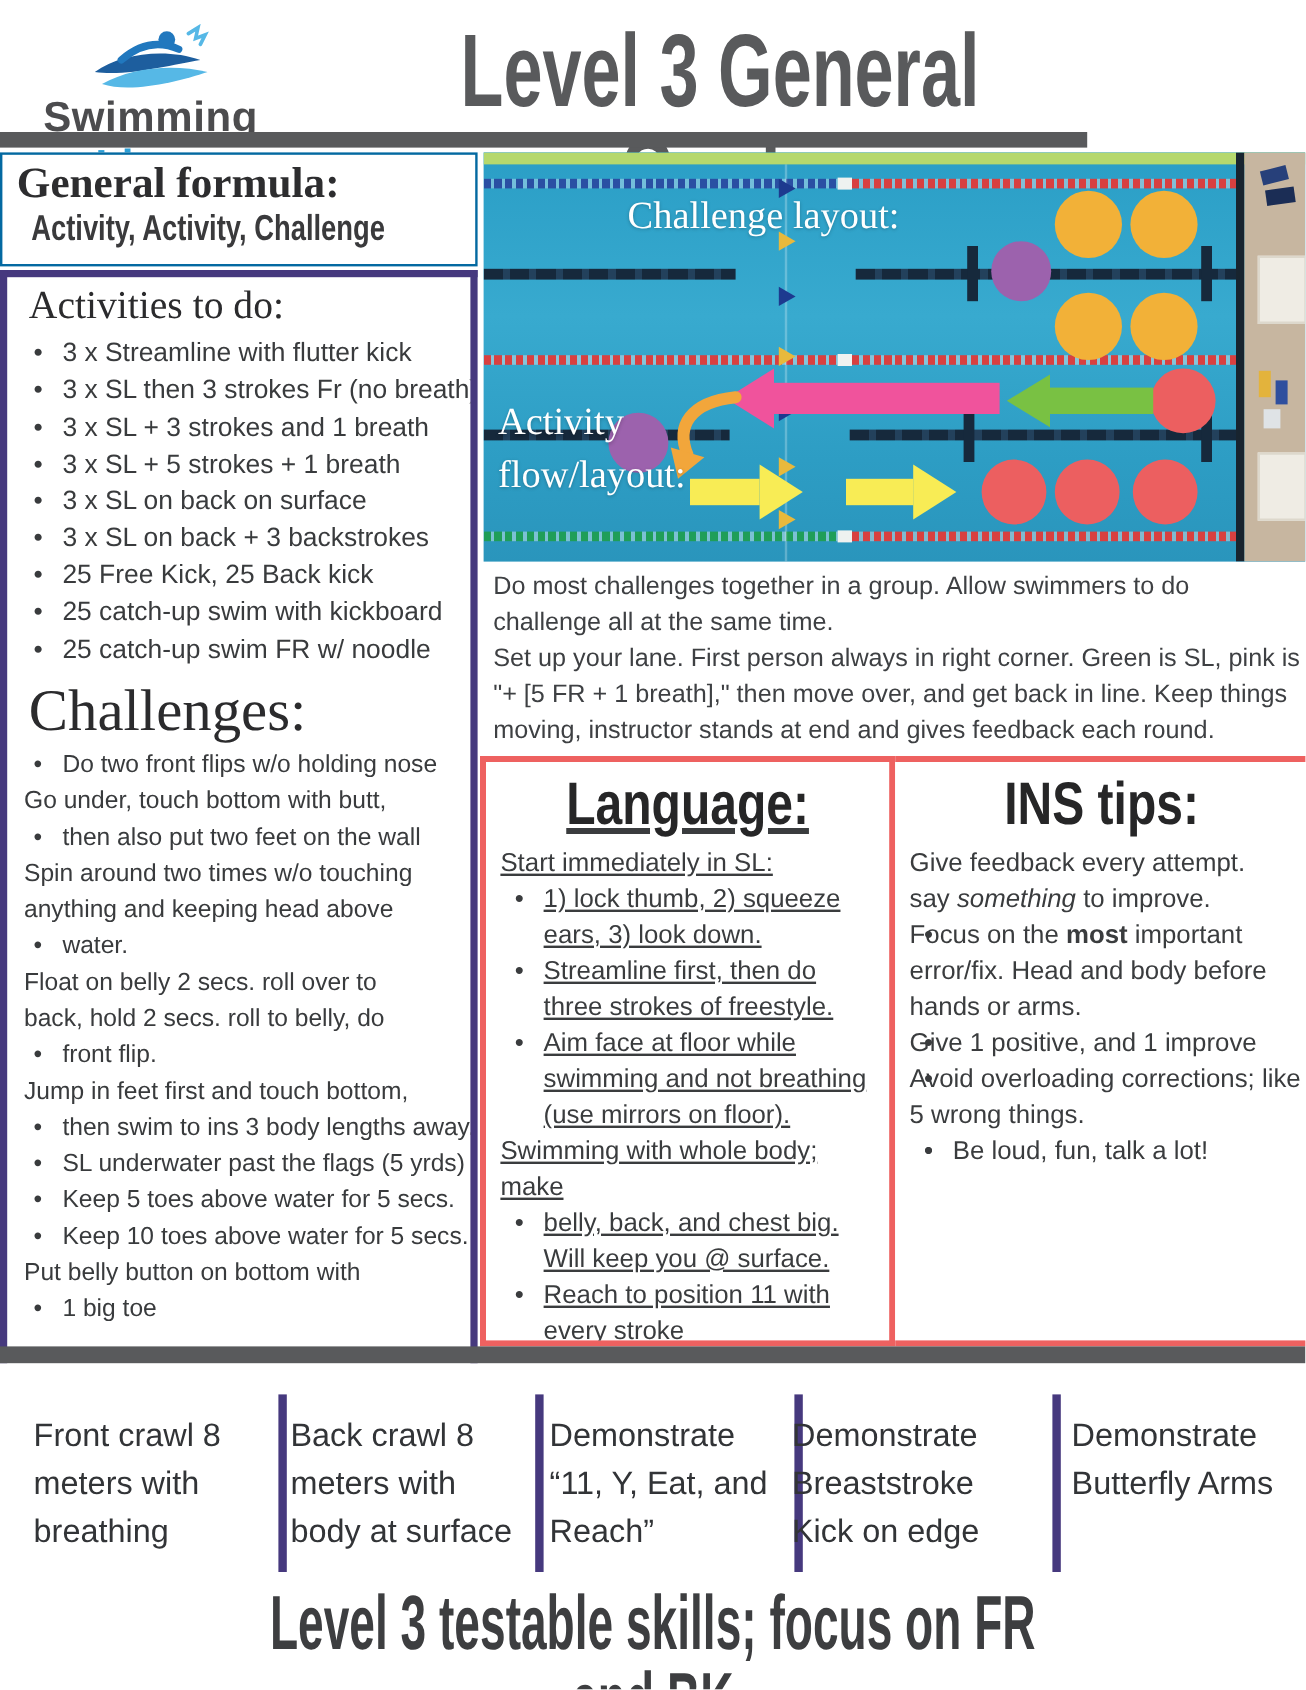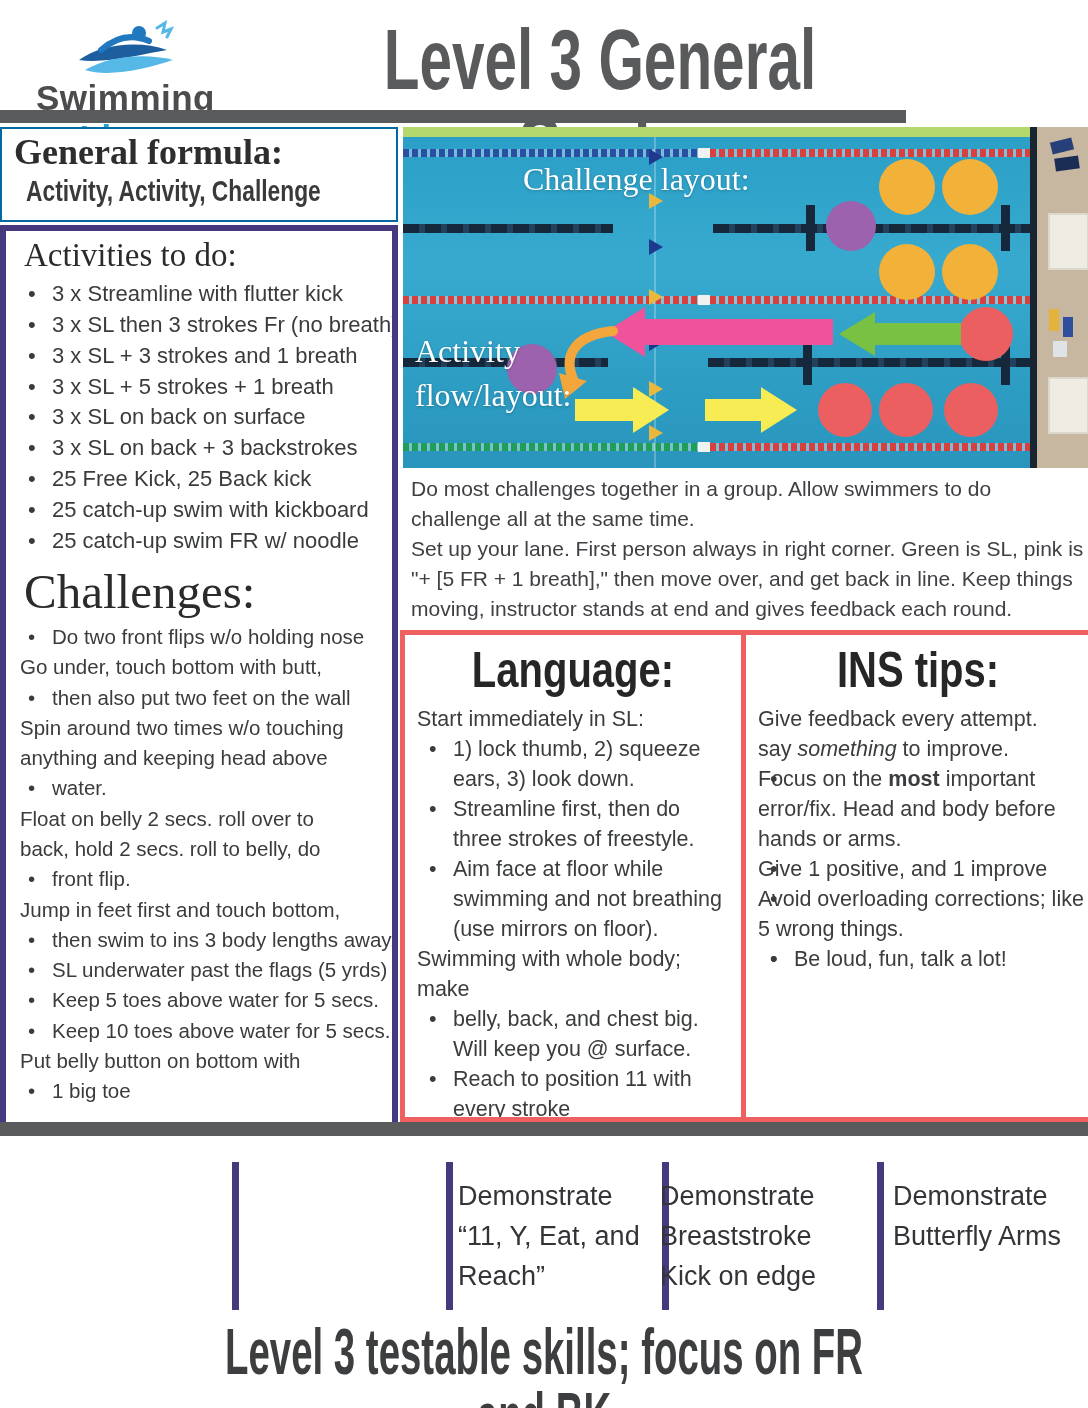--- a/index.html
+++ b/index.html
@@ -61,21 +61,21 @@
   .deck{left:634px;top:0;width:51px;height:341px;background:#c7b6a0;}
   .pool-edge{left:627px;top:0;width:7px;height:341px;background:#18242f;}
   .block{left:645px;width:41px;height:57px;background:#efece4;box-shadow:inset 0 0 0 2px #ddd8cc;}
 
   
   .pool-note{position:absolute;left:411px;top:474px;width:700px;}
   .pool-note div{font-size:21px;line-height:30px;white-space:nowrap;color:#3e4043;}
 
   
   .lang-box{position:absolute;left:400px;top:630px;width:346px;height:492px;border:5px solid #ee6160;
-            box-sizing:border-box;background:#fff;overflow:hidden;}
+            box-sizing:border-box;background:#fff;overflow:hidden;text-decoration:underline;}
   .ins-box{position:absolute;left:746px;top:630px;width:349px;height:492px;border:5px solid #ee6160;
            border-left:none;box-sizing:border-box;background:#fff;overflow:hidden;}
   .box-title{font-size:50px;font-weight:bold;color:#262627;text-align:center;margin:8px 0 6px;
              line-height:1.1;transform:scaleX(.8);}
   .box-body{font-size:21.5px;line-height:30px;color:#3a3c3e;padding:0 6px 0 8px;}
   .ll{padding-left:4px;}
   .lb{position:relative;padding-left:40px;}
   .lb::before{content:"\2022";position:absolute;left:16px;}
   .em{font-style:italic;}
   .bold{font-weight:bold;}
@@ -252,19 +252,21 @@
       <div class="lb"></div>
       <div class="lb">Be loud, fun, talk a lot!</div>
     </div>
   </div>
 
   <div class="section-bar"></div>
   <div class="skill-divider" style="left:232px;"></div>
   <div class="skill-divider" style="left:446px;"></div>
   <div class="skill-divider" style="left:662px;"></div>
   <div class="skill-divider" style="left:877px;"></div>
+  <div class="skill" style="left:28px;width:200px;">Front crawl 8 meters with breathing</div>
+  <div class="skill" style="left:242px;width:200px;">Back crawl 8 meters with body at surface</div>
   <div class="skill" style="left:458px;width:205px;">Demonstrate “11, Y, Eat, and Reach”</div>
   <div class="skill" style="left:660px;width:190px;">Demonstrate Breaststroke Kick on edge</div>
   <div class="skill" style="left:893px;width:190px;">Demonstrate Butterfly Arms</div>
 
   <h2 class="bottom-title">Level 3 testable skills; focus on FR and BK</h2>
 
 </div>
 
 </body></html>

